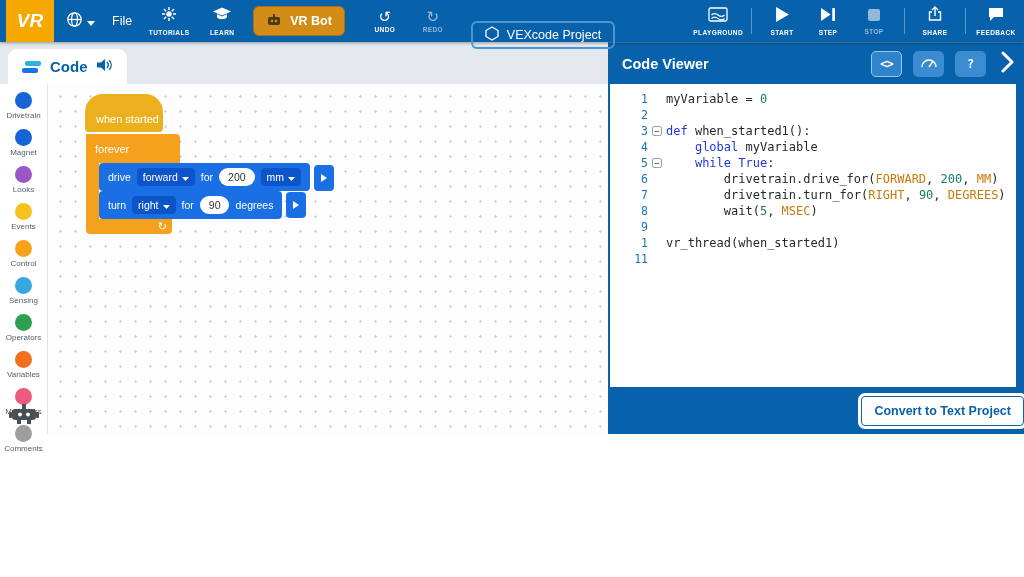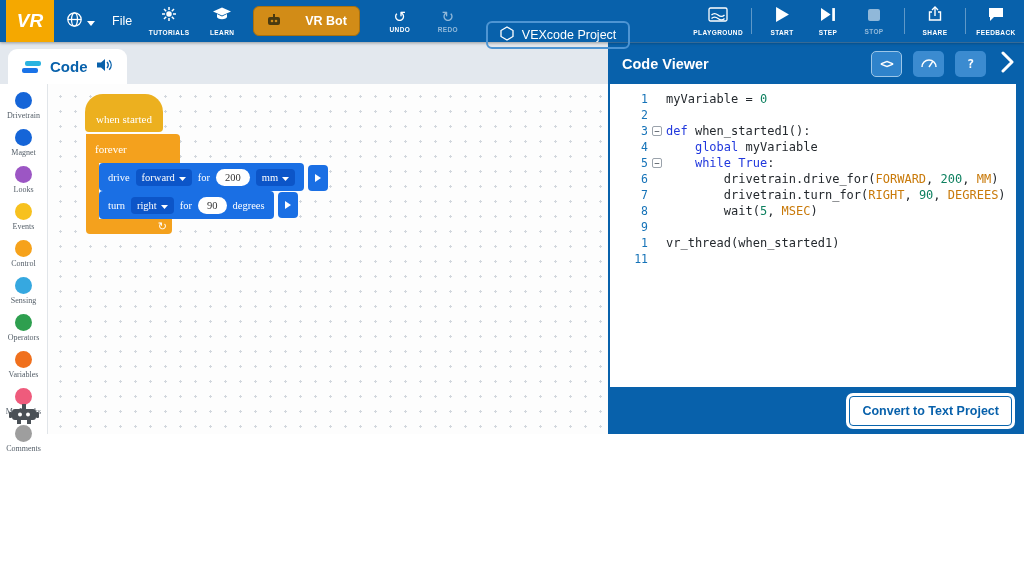--- a/index.html
+++ b/index.html
@@ -7,21 +7,21 @@
   .app { width:1024px; height:434px; display:flex; flex-direction:column; }
 
   
   .toolbar { height:42px; flex:none; background:#0861ab; display:flex; align-items:center; position:relative; z-index:10; box-shadow:0 1px 3px rgba(0,0,0,.35); }
   .logo { width:48px; height:42px; background:#f5a800; color:#fff; font-style:italic; font-weight:bold; font-size:19px; display:flex; align-items:center; justify-content:center; flex:none; }
   .tb-left { display:flex; align-items:center; gap:9px; padding-left:6px; }
   .tb-btn { display:flex; flex-direction:column; align-items:center; justify-content:center; gap:3px; color:#fff; min-width:44px; height:40px; cursor:pointer; }
   .tb-label { font-size:6.5px; font-weight:bold; letter-spacing:.4px; }
   .globe-btn { flex-direction:row; gap:4px; min-width:34px; }
   .file-btn { color:#fff; font-size:12.5px; padding:0 6px; cursor:pointer; }
-  .pill { height:30px; border-radius:6px; display:flex; align-items:center; gap:23px; padding:0 12px; font-size:12.5px; font-weight:bold; cursor:pointer; }
+  .pill { height:30px; border-radius:6px; display:flex; align-items:center; gap:8px; padding:0 12px; font-size:12.5px; font-weight:bold; cursor:pointer; }
   .vrbot { background:#d28c17; color:#fff; border:1px solid #aa710e; }
   .hexbug { background:#5a90c2; color:#b9cfe3; }
   .tb-center { display:flex; align-items:center; gap:4px; margin-left:18px; }
   .redo { opacity:.55; }
   .arrow-glyph { font-size:15px; line-height:13px; }
   .project-field { height:28px; border:2px solid #4e95d3; border-radius:6px; color:#fff; font-size:12.5px; display:flex; align-items:center; gap:8px; padding:0 12px; margin-left:12px; cursor:text;margin-top:28px; }
   .tb-right { margin-left:auto; display:flex; align-items:center; padding-right:6px; gap:2px; }
   .tb-div { width:1px; height:26px; background:rgba(255,255,255,.35); margin:0 6px; flex:none; }
   .stop-btn { opacity:.55; }
 
@@ -29,21 +29,21 @@
   .content { flex:1; display:flex; min-height:0; }
   .left-pane { width:608px; flex:none; display:flex; flex-direction:column; background:#e3e8ee; }
   .tab-bar { height:42px; flex:none; display:flex; align-items:flex-end; padding-left:8px; background:#e3e8ee; }
   .code-tab { height:35px; background:#fff; border-radius:9px 9px 0 0; display:flex; align-items:center; gap:9px; padding:16px 14px; cursor:pointer; }
   .blocks-icon { display:flex; flex-direction:column; gap:2px; }
   .blocks-icon i { display:block; width:16px; height:5px; border-radius:2px; }
   .blocks-icon i:first-child { background:#2bb3e0; margin-left:3px; }
   .blocks-icon i:last-child { background:#1a73e8; }
   .code-tab-label { color:#0861ab; font-weight:bold; font-size:15px; }
 
-  .left-body { flex:1; display:flex; min-height:0; background:#4d7c0f;font-family:Liberation Serif, serif; }
+  .left-body { flex:1; display:flex; min-height:0; background:#4d7c0f; }
   .sidebar { width:48px; flex:none; background:#fff; border-right:1px solid #e1e5e9; display:flex; flex-direction:column; align-items:center; padding-top:8px; position:relative; }
   .sb-item { display:flex; flex-direction:column; align-items:center; gap:2px; margin-bottom:9px; cursor:pointer; }
   .sb-dot { width:17px; height:17px; border-radius:50%; }
   .sb-label { font-size:8px; color:#56606a; white-space:nowrap; }
   .bot-corner { position:absolute; bottom:5px; left:9px; }
 
   .workspace { flex:1; position:relative; background:#fdfdfd; background-image:radial-gradient(circle, #d2d7dd 1.1px, transparent 1.4px); background-size:15px 15px; background-position:5px 5px; overflow:hidden; }
 
   
   .blk { position:absolute; color:#fff; font-size:11px; }
@@ -77,21 +77,21 @@
   .rp-body { flex:1; background:#fff; border-left:2px solid #0861ab; border-right:8px solid #0861ab; padding:7px 0 0 10px; overflow:hidden; font-family:"DejaVu Sans Mono", monospace; }
   .code-line { display:flex; align-items:center; height:16px; font-size:12px; }
   .ln { width:28px; text-align:right; color:#1673b8; flex:none; font-size:11.5px; }
   .fold-cell { width:18px; flex:none; display:flex; align-items:center; }
   .fold-box { width:10px; height:10px; border:1px solid #9aa2ab; border-radius:2px; font-size:9px; line-height:8px; color:#39424b; display:flex; align-items:center; justify-content:center; background:#fff; margin-left:4px; cursor:pointer; }
   .code-text { white-space:pre; color:#24292e; }
   .tok-kw { color:#2138dd; }
   .tok-num { color:#0e8060; }
   .tok-const { color:#c97a0a; }
 
-  .rp-footer { height:47px; flex:none; display:flex; align-items:center; justify-content:flex-end; padding-right:12px; }
+  .rp-footer { height:47px; flex:none; display:flex; align-items:center; justify-content:flex-end; }
   .convert-btn { background:#fff; color:#0861ab; font-weight:bold; font-size:12.5px; border:1.5px solid #0a65ad; border-radius:4px; padding:7px 12px; box-shadow:0 0 0 3px #ffffff; cursor:pointer; font-family:"Liberation Sans", sans-serif; }
 </style>
 </head>
 <body>
 
 <div class="app">
 
   <header class="toolbar">
     <div class="tb-left">
       <div class="logo">

